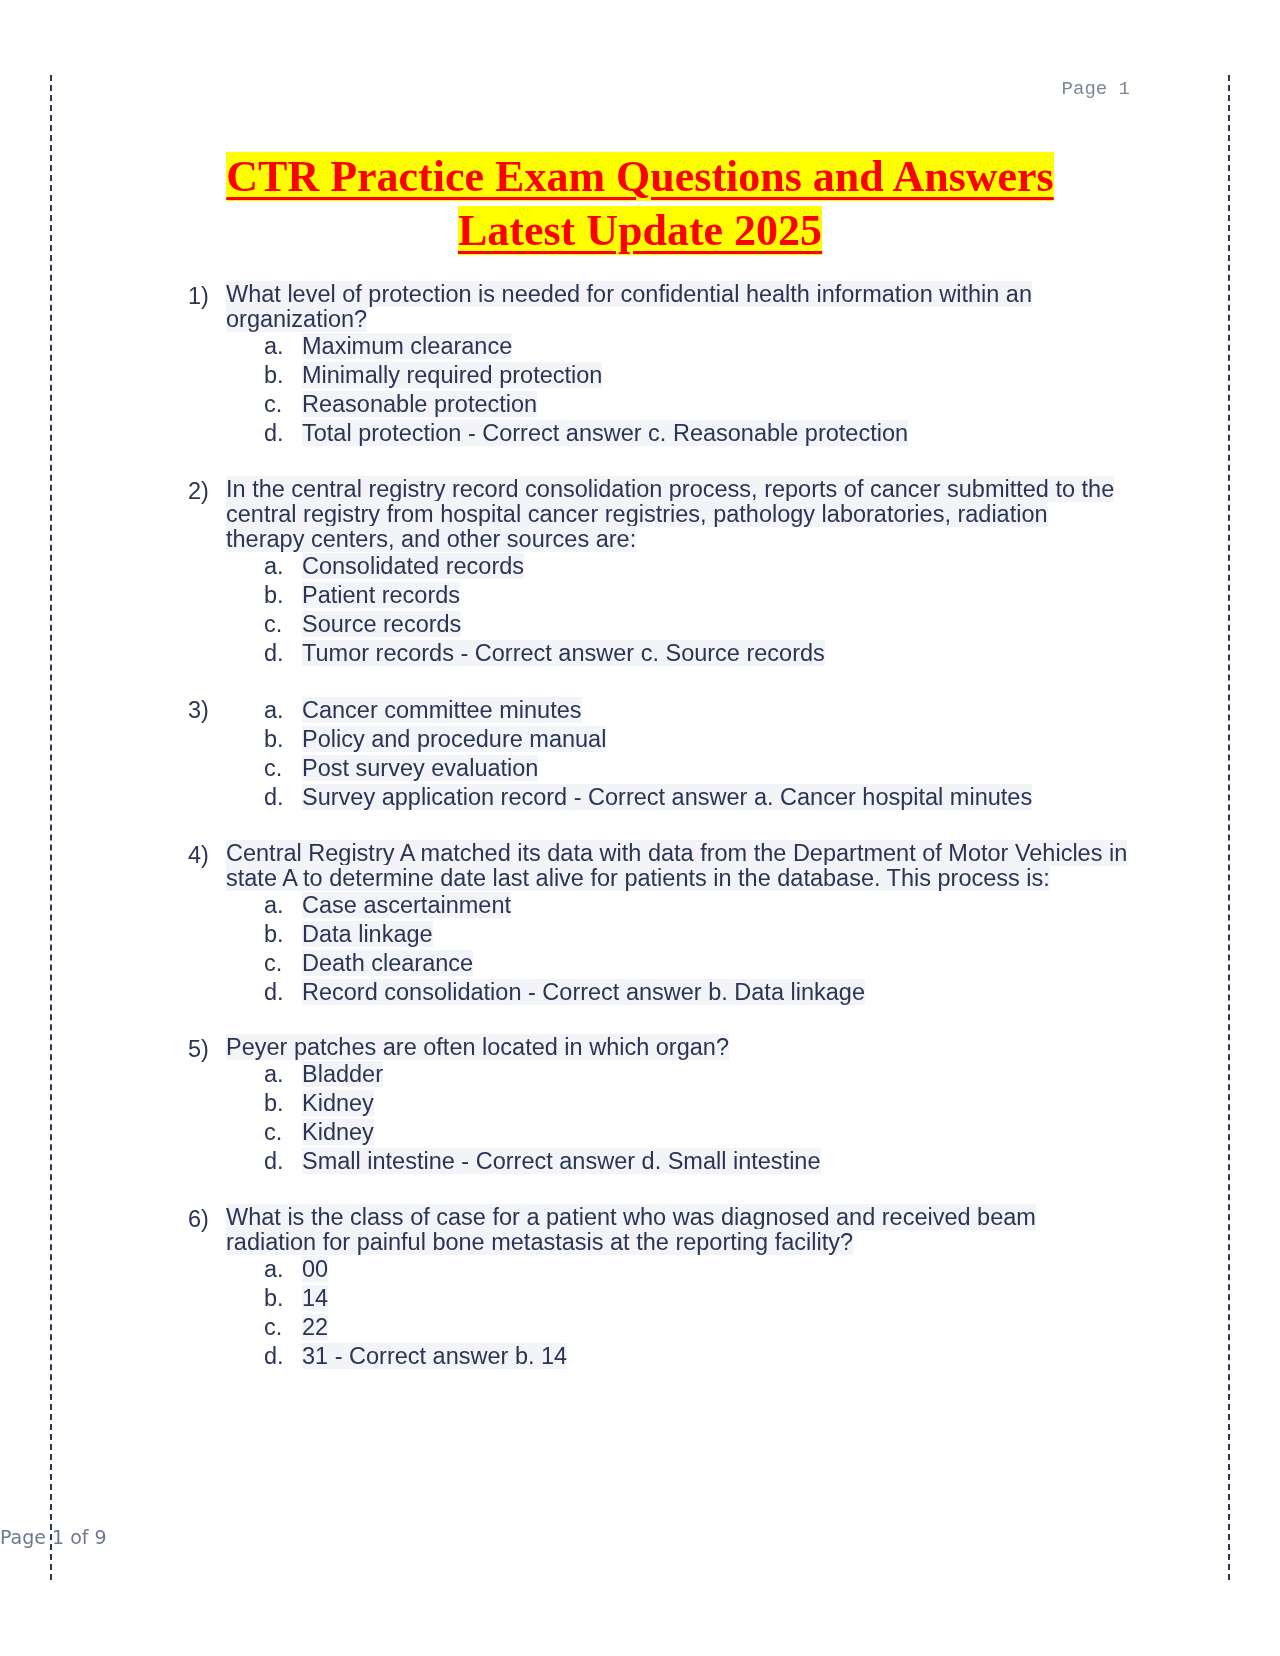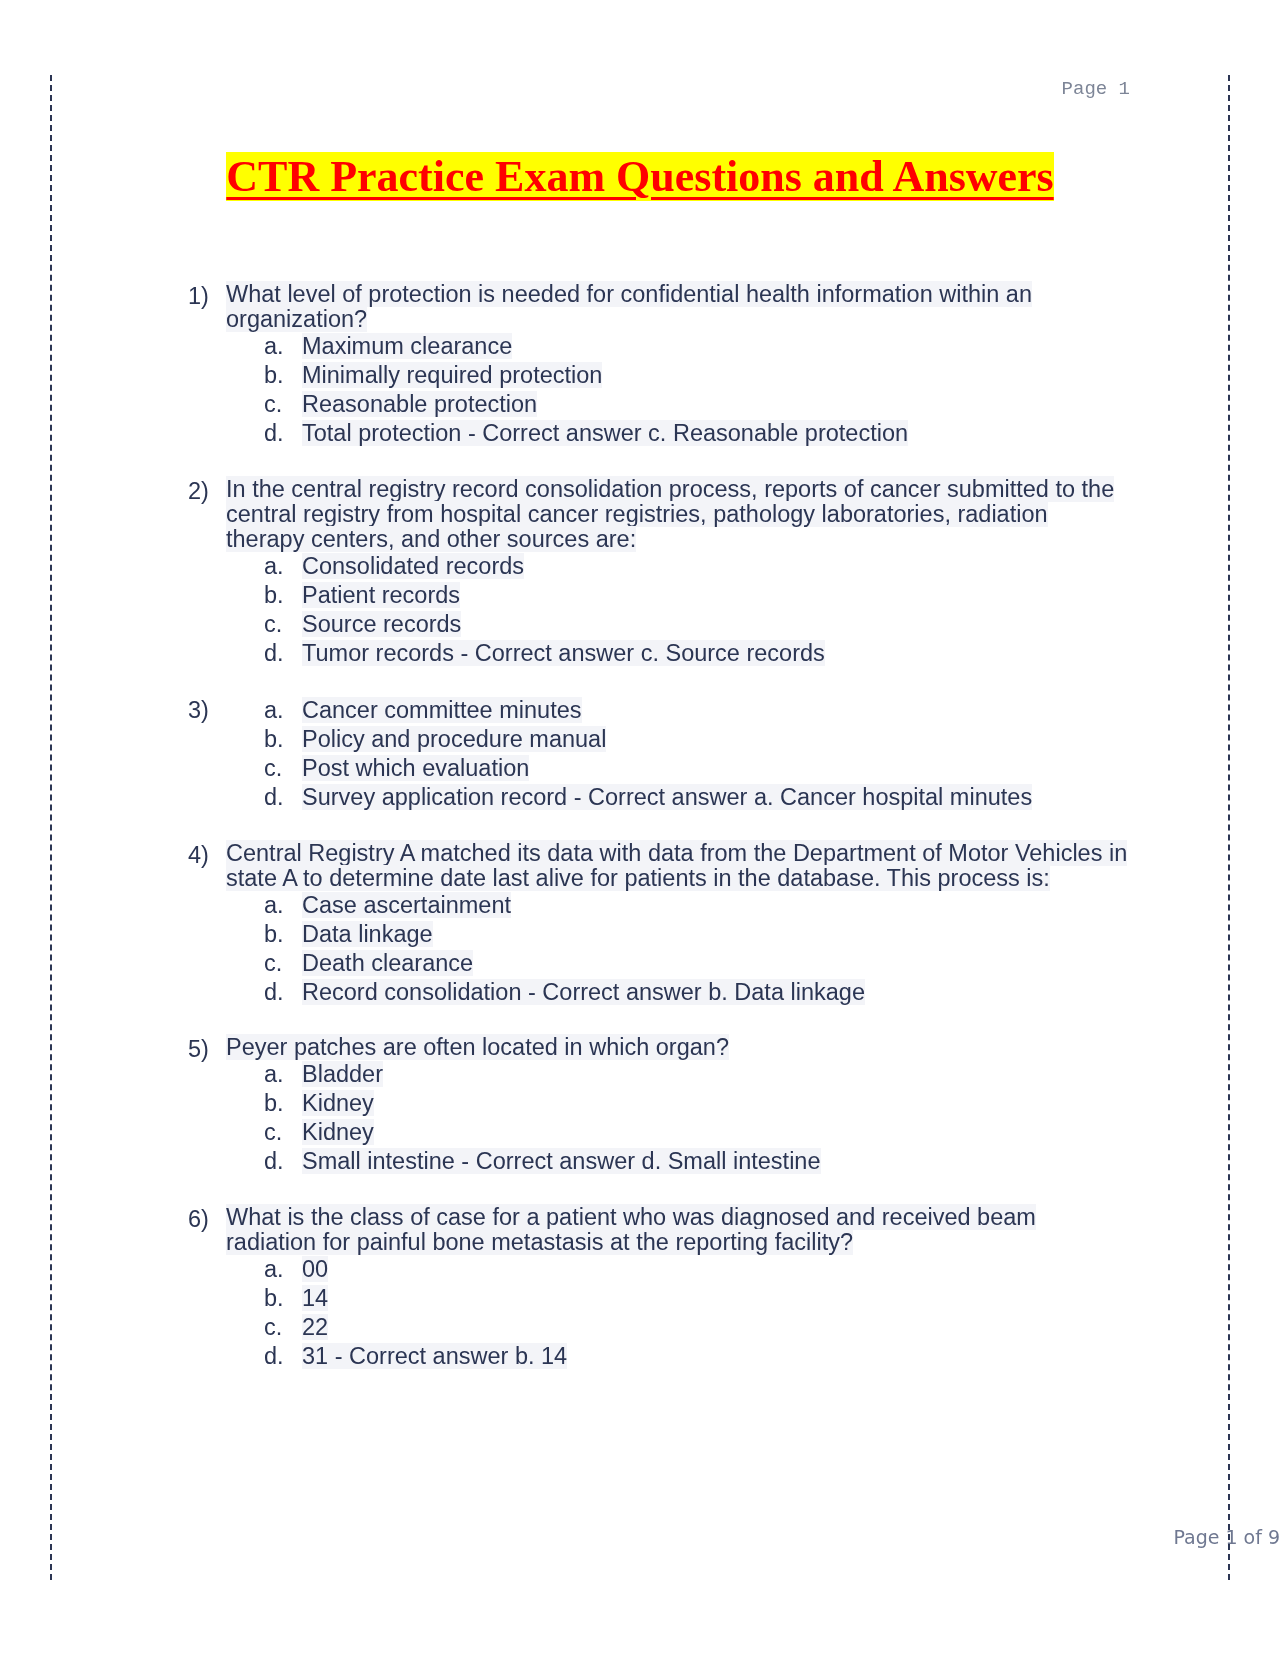--- a/index.html
+++ b/index.html
@@ -14,32 +14,33 @@
   .title span { background:#ffff00; text-decoration:underline; text-decoration-thickness:3px; text-underline-offset:6px; }
   .content { position:absolute; top:282px; left:188px; width:940px; color:#2b3553; font-size:23.5px; }
   .q { display:flex; margin:0 0 28.5px 0; }
   .q-num { width:38px; flex:none; line-height:29px; }
   .q-body { flex:1; }
   .q-text { line-height:25px; }
   .q-text span { background:#f3f4f8; }
   .opt { display:flex; line-height:29px; padding-left:38px; }
   .opt-l { width:38px; flex:none; }
   .opt-t span { background:#f3f4f8; }
-  .footer-page { position:absolute; top:1526px; left:0; width:1280px; text-align:right; font-family:"DejaVu Sans", sans-serif; font-size:19px; color:#6f7891; }
+  .footer-page { position:absolute; top:1526px; left:0; width:1280px; text-align:left; font-family:"DejaVu Sans", sans-serif; font-size:19px; color:#6f7891; }
 </style>
 </head>
 <body>
 
 <div class="border-l"></div>
 <div class="border-r"></div>
 
 <div class="header-page">Page 1</div>
 
 <div class="title">
   <span>CTR Practice Exam Questions and Answers</span><br>
+  <span>Latest Update 2025</span>
 </div>
 
 <div class="content" id="qlist">
     <div class="q">
       <div class="q-num">1)</div>
       <div class="q-body">
         <div class="q-text"><span>What level of protection is needed for confidential health information within an organization?</span></div>
         <div class="opt">
           <div class="opt-l">a.</div>
           <div class="opt-t"><span>Maximum clearance</span></div>
@@ -86,21 +87,21 @@
         <div class="opt">
           <div class="opt-l">a.</div>
           <div class="opt-t"><span>Cancer committee minutes</span></div>
         </div>
         <div class="opt">
           <div class="opt-l">b.</div>
           <div class="opt-t"><span>Policy and procedure manual</span></div>
         </div>
         <div class="opt">
           <div class="opt-l">c.</div>
-          <div class="opt-t"><span>Post which evaluation</span></div>
+          <div class="opt-t"><span>Post survey evaluation</span></div>
         </div>
         <div class="opt">
           <div class="opt-l">d.</div>
           <div class="opt-t"><span>Survey application record - Correct answer a. Cancer hospital minutes</span></div>
         </div>
       </div>
     </div>
     <div class="q">
       <div class="q-num">4)</div>
       <div class="q-body">

